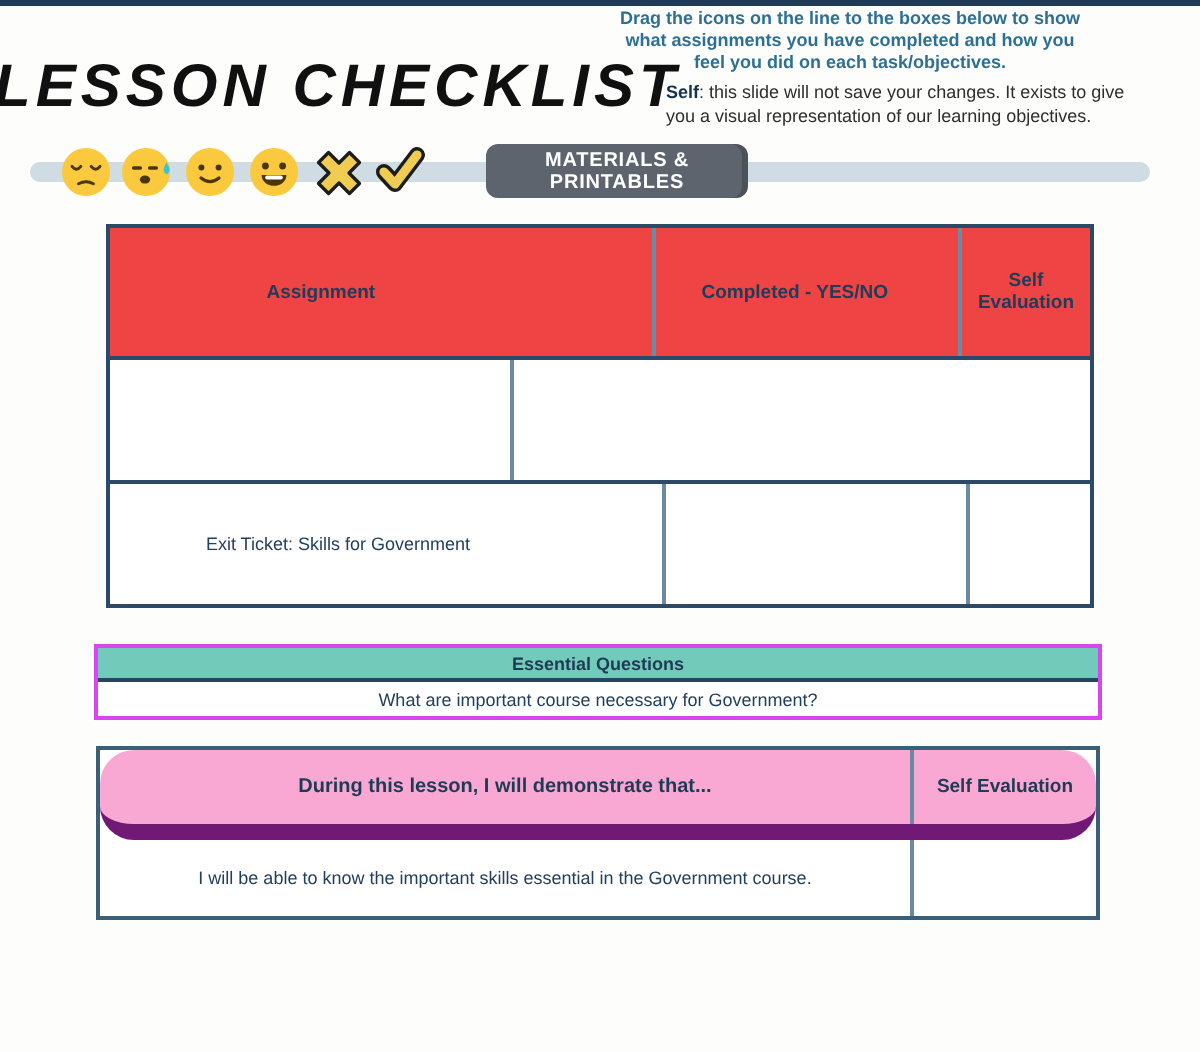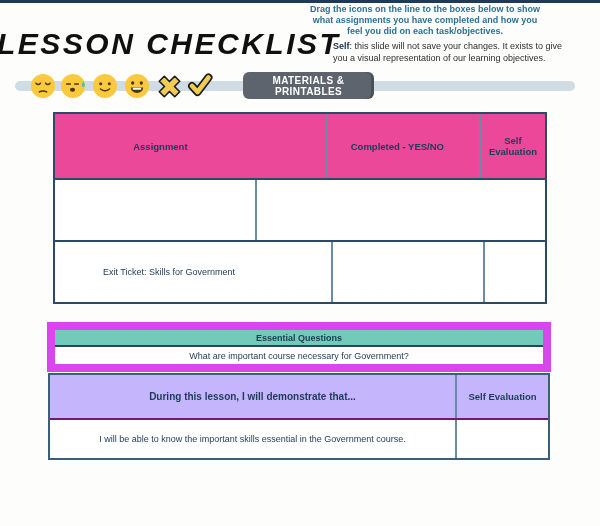--- a/index.html
+++ b/index.html
@@ -39,43 +39,43 @@
     position:absolute; left:243px; top:72px; width:131px; height:27px;
     background:#5d646e; border-radius:6px;
     box-shadow: inset -3px 0 0 rgba(0,0,0,0.18);
     display:flex; align-items:center; justify-content:center;
     color:#ffffff; font-size:10px; font-weight:bold; letter-spacing:0.4px;
     border:none; cursor:pointer;
   }
 
   
   .t1 { position:absolute; left:53px; top:112px; width:494px; border:2px solid #2c4a66; background:#fff; }
-  .t1 .hrow { display:flex; height:64px; background:#ec4899;gap:12px; }
+  .t1 .hrow { display:flex; height:64px; background:#ef4444;gap:12px; }
   .t1 .brow { display:flex; height:62px; border-top:2px solid #2c4a66; background:#fff; }
   .t1 .c1 { width:228px; } .t1 .c2 { width:152px;margin-left:48px; } .t1 .c3 { width:110px; flex:1; }
   .t1 .cell { display:flex; align-items:center; justify-content:center; text-align:center; padding:2px 8px; }
   .t1 .cell + .cell { border-left:2px solid #6b8ba4; }
   .t1 .hrow .cell { font-weight:bold; font-size:9.5px; color:#203c58; }
   .t1 .brow .cell { font-size:9px; color:#223f5c; }
 
   
-  .eq { position:absolute; left:47px; top:322px; width:504px; border:8px solid #d946ef; background:#fff; }
+  .eq { position:absolute; left:47px; top:322px; width:504px; border:2px solid #d946ef; background:#fff; }
   .eq-header {
     height:17px; background:#72cbba; border-bottom:2px solid #27455f;
     display:flex; align-items:center; justify-content:center;
     font-size:9px; font-weight:bold; color:#1d3b55;
   }
   .eq-body {
     height:17px; display:flex; align-items:center; justify-content:center;
     font-size:9px; color:#223f5c;
   }
 
   
   .t2 { position:absolute; left:48px; top:373px; width:502px; border:2px solid #3c5f79; background:#fff; }
-  .t2 .hrow { display:flex; height:45px; background:#c4b5fd; border-bottom:2px solid #701a75; }
+  .t2 .hrow { display:flex; height:45px; background:#f9a8d4; border-bottom:8px solid #701a75;border-radius:17px; }
   .t2 .brow { display:flex; height:38px; background:#fff; }
   .t2 .cmain { width:405px; } .t2 .ceval { flex:1; }
   .t2 .cell { display:flex; align-items:center; justify-content:center; text-align:center; padding:2px 8px; }
   .t2 .cell + .cell { border-left:2px solid #6b8ba4; }
   .t2 .hrow .cell { font-weight:bold; color:#1d3b55; }
   .t2 .hrow .cmain { font-size:10px; }
   .t2 .hrow .ceval { font-size:9.5px; }
   .t2 .brow .cell { font-size:9px; color:#223f5c; }
 </style>
 </head>

